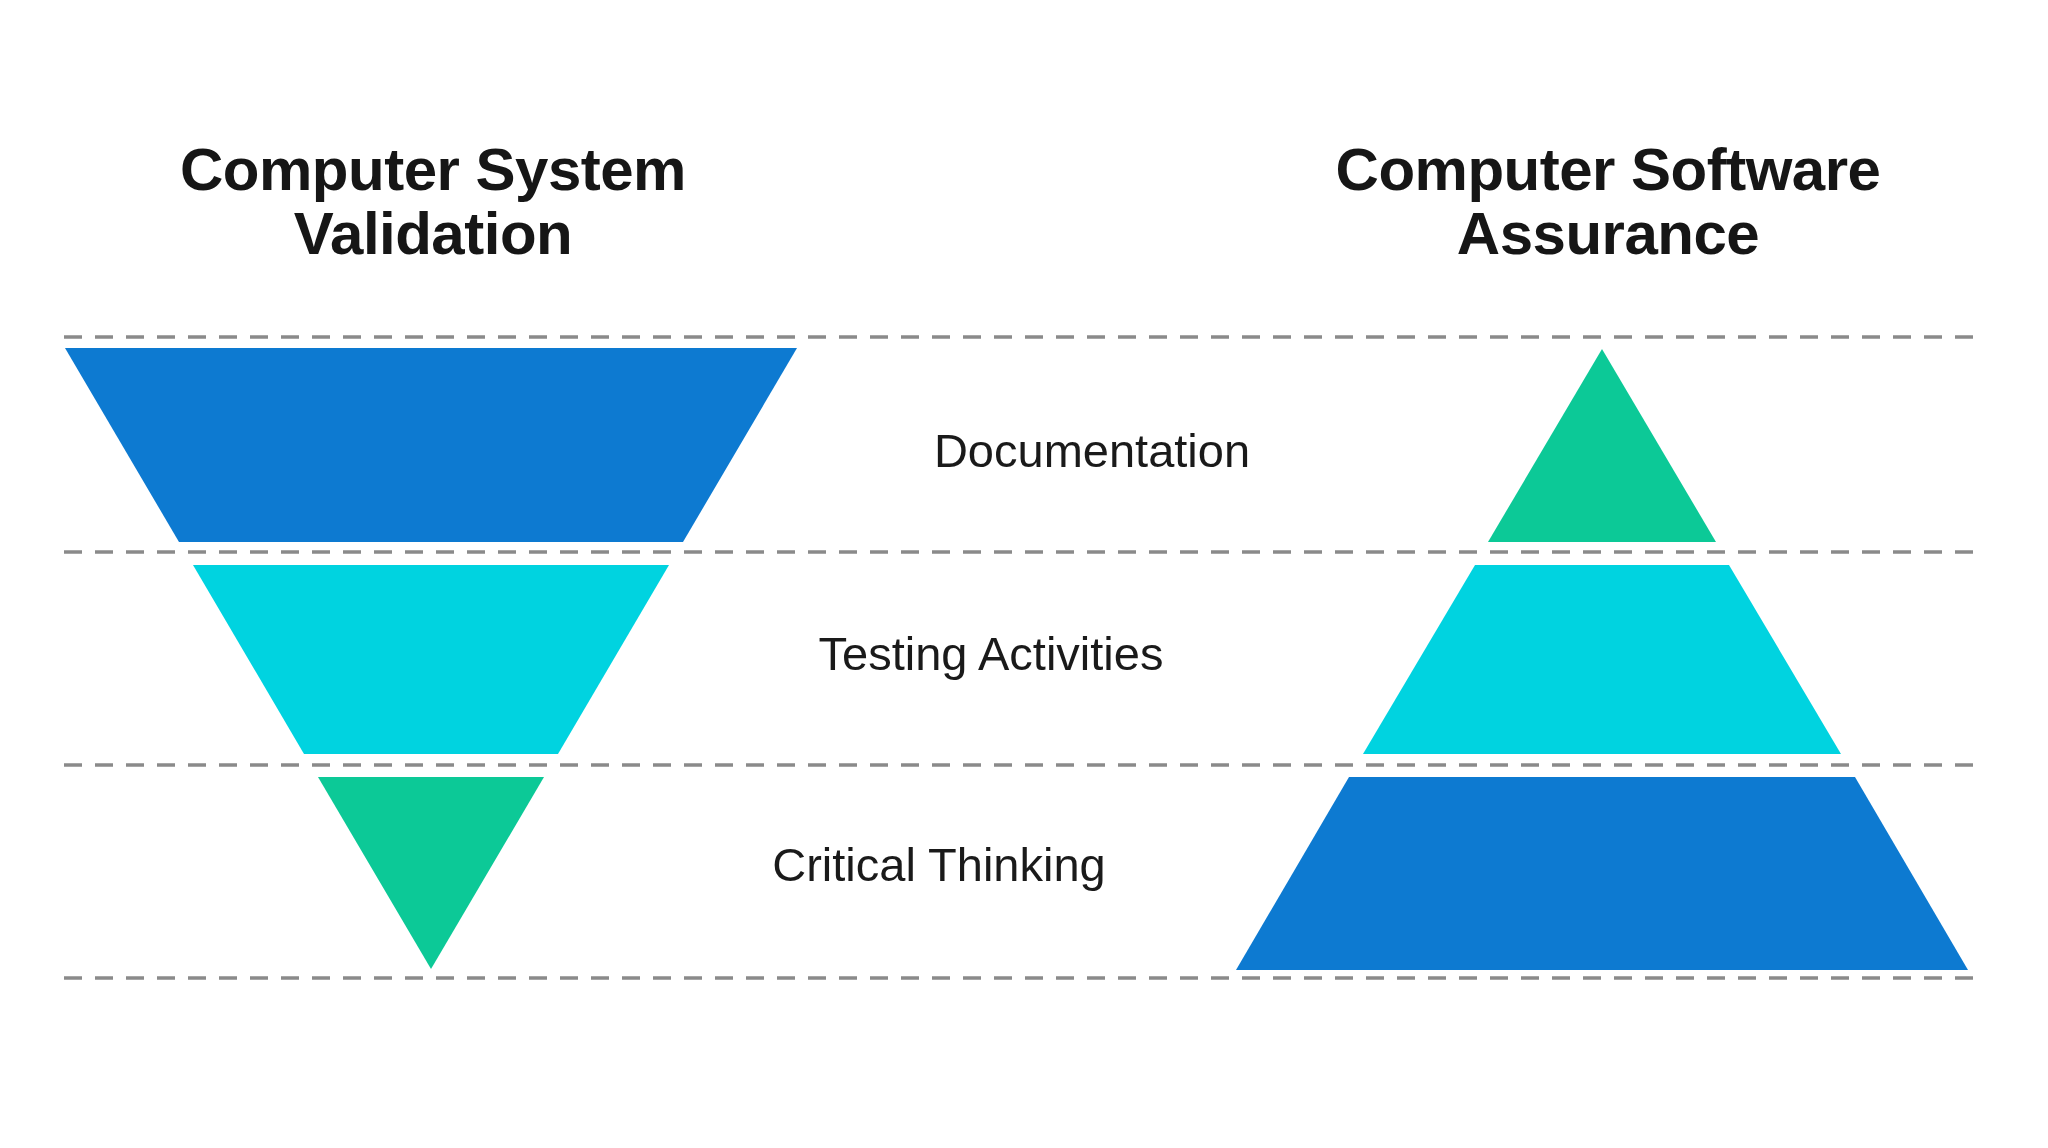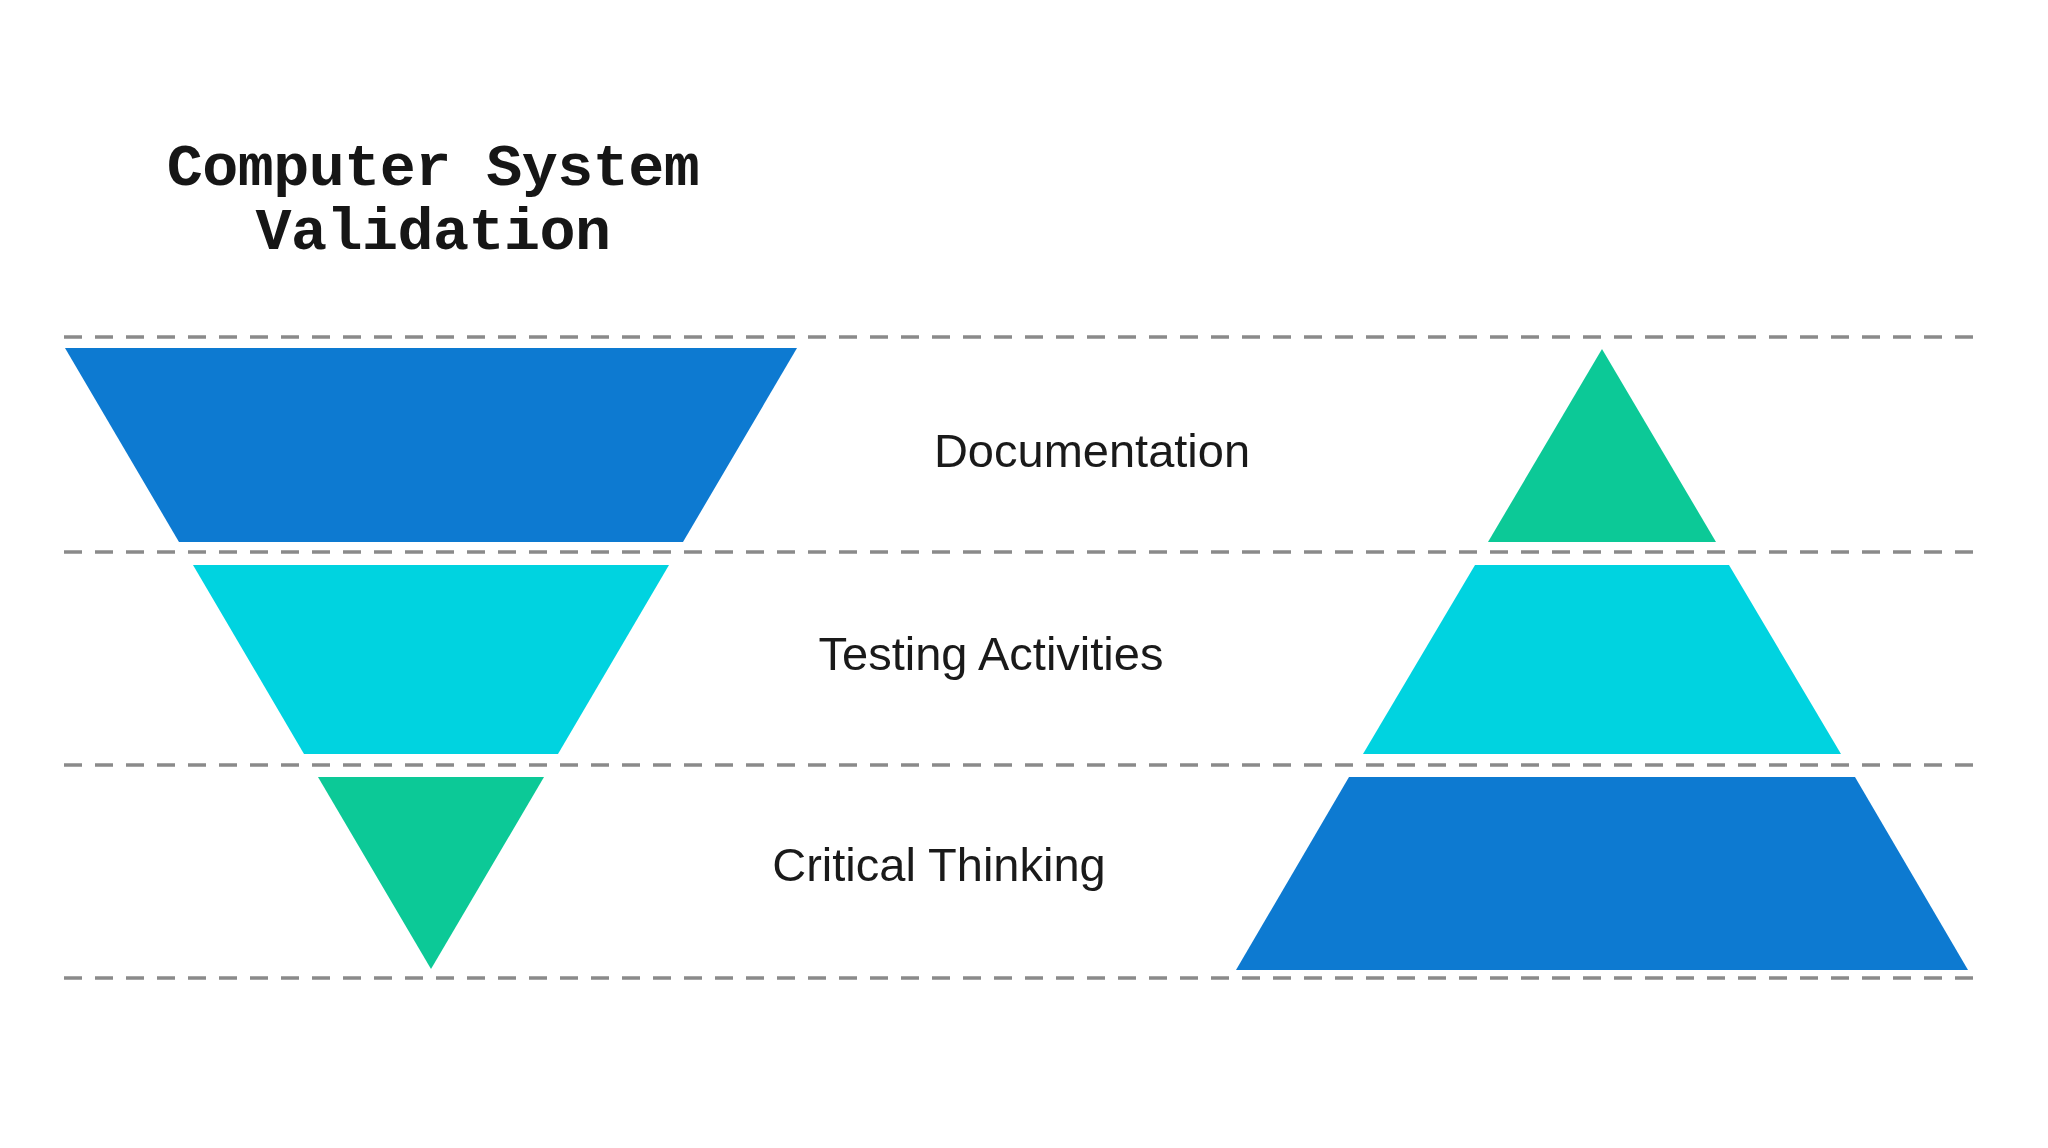--- a/index.html
+++ b/index.html
@@ -28,21 +28,21 @@
     top: 138px;
     width: 760px;
     text-align: center;
     font-size: 60px;
     font-weight: bold;
     line-height: 1.06;
     letter-spacing: -0.5px;
     color: #161616;
     white-space: pre-line;
   }
-  .title.left-title  { left: 53px; font-family: Liberation Mono, monospace;   }  
+  .title.left-title  { left: 53px;   }  
   .title.right-title { left: 1228px; }  
   .row-label {
     position: absolute;
     transform: translate(-50%, -50%);
     font-size: 47px;
     font-weight: normal;
     color: #1a1a1a;
     white-space: nowrap;
   }
   .row-label.l1 { left: 1092px; top: 450px; text-align: center; }
@@ -66,20 +66,22 @@
     <polygon points="318,777 544,777 431,969" fill="#0cc997"></polygon>
 
     <polygon points="1602,349 1716,542 1488,542" fill="#0cc997"></polygon>
     <polygon points="1475,565 1729,565 1841,754 1363,754" fill="#00d3e0"></polygon>
     <polygon points="1349,777 1855,777 1968,970 1236,970" fill="#0d7ad1"></polygon>
   </svg>
 
   <div class="title left-title">Computer System
 Validation</div>
 
+  <div class="title right-title">Computer Software
+Assurance</div>
 
   <div class="row-label l1">Documentation</div>
 
   <div class="row-label l3">Critical Thinking</div>
 
   <div class="row-label l2">Testing Activities</div>
 
 </div>
 
 </body></html>

